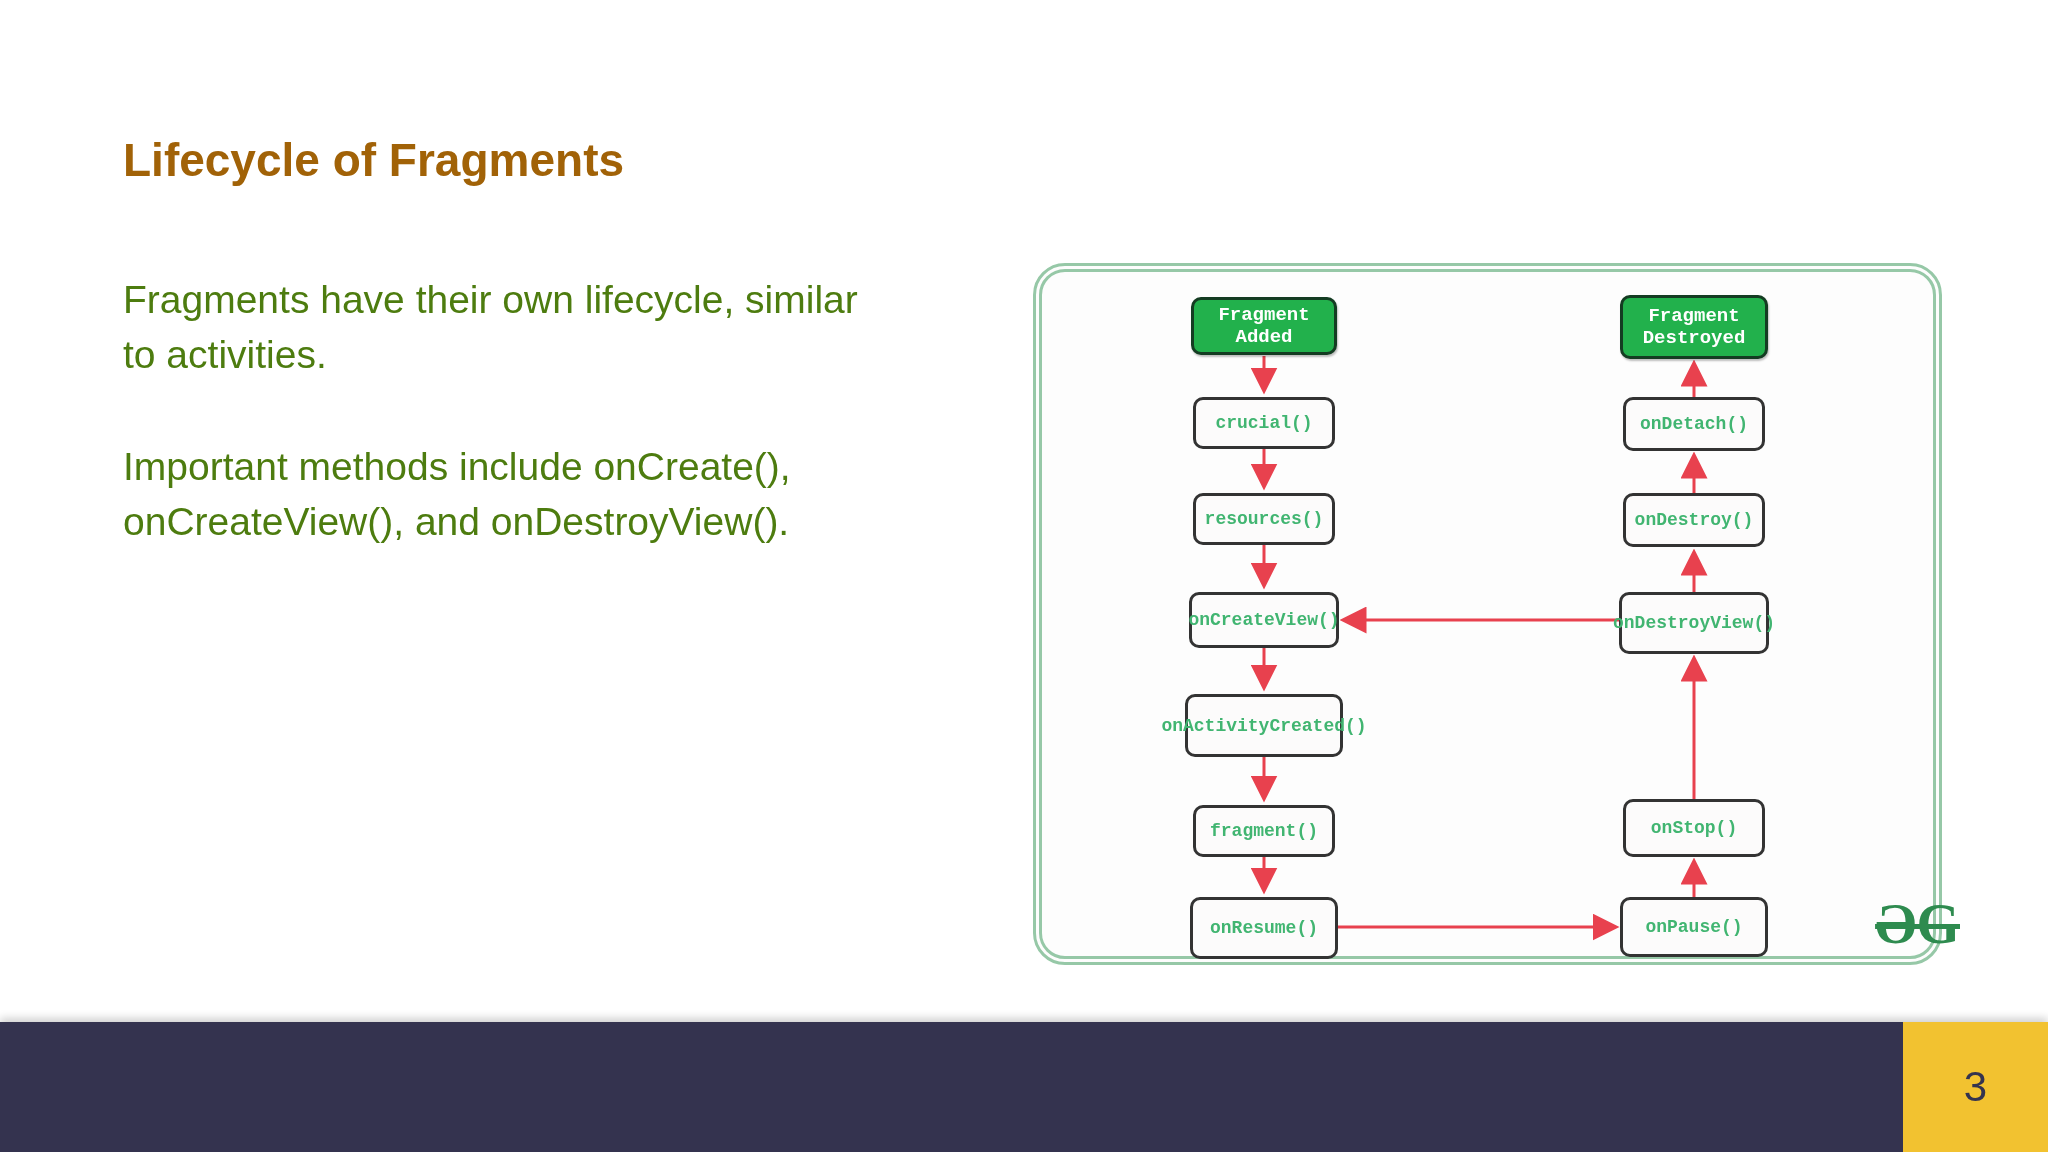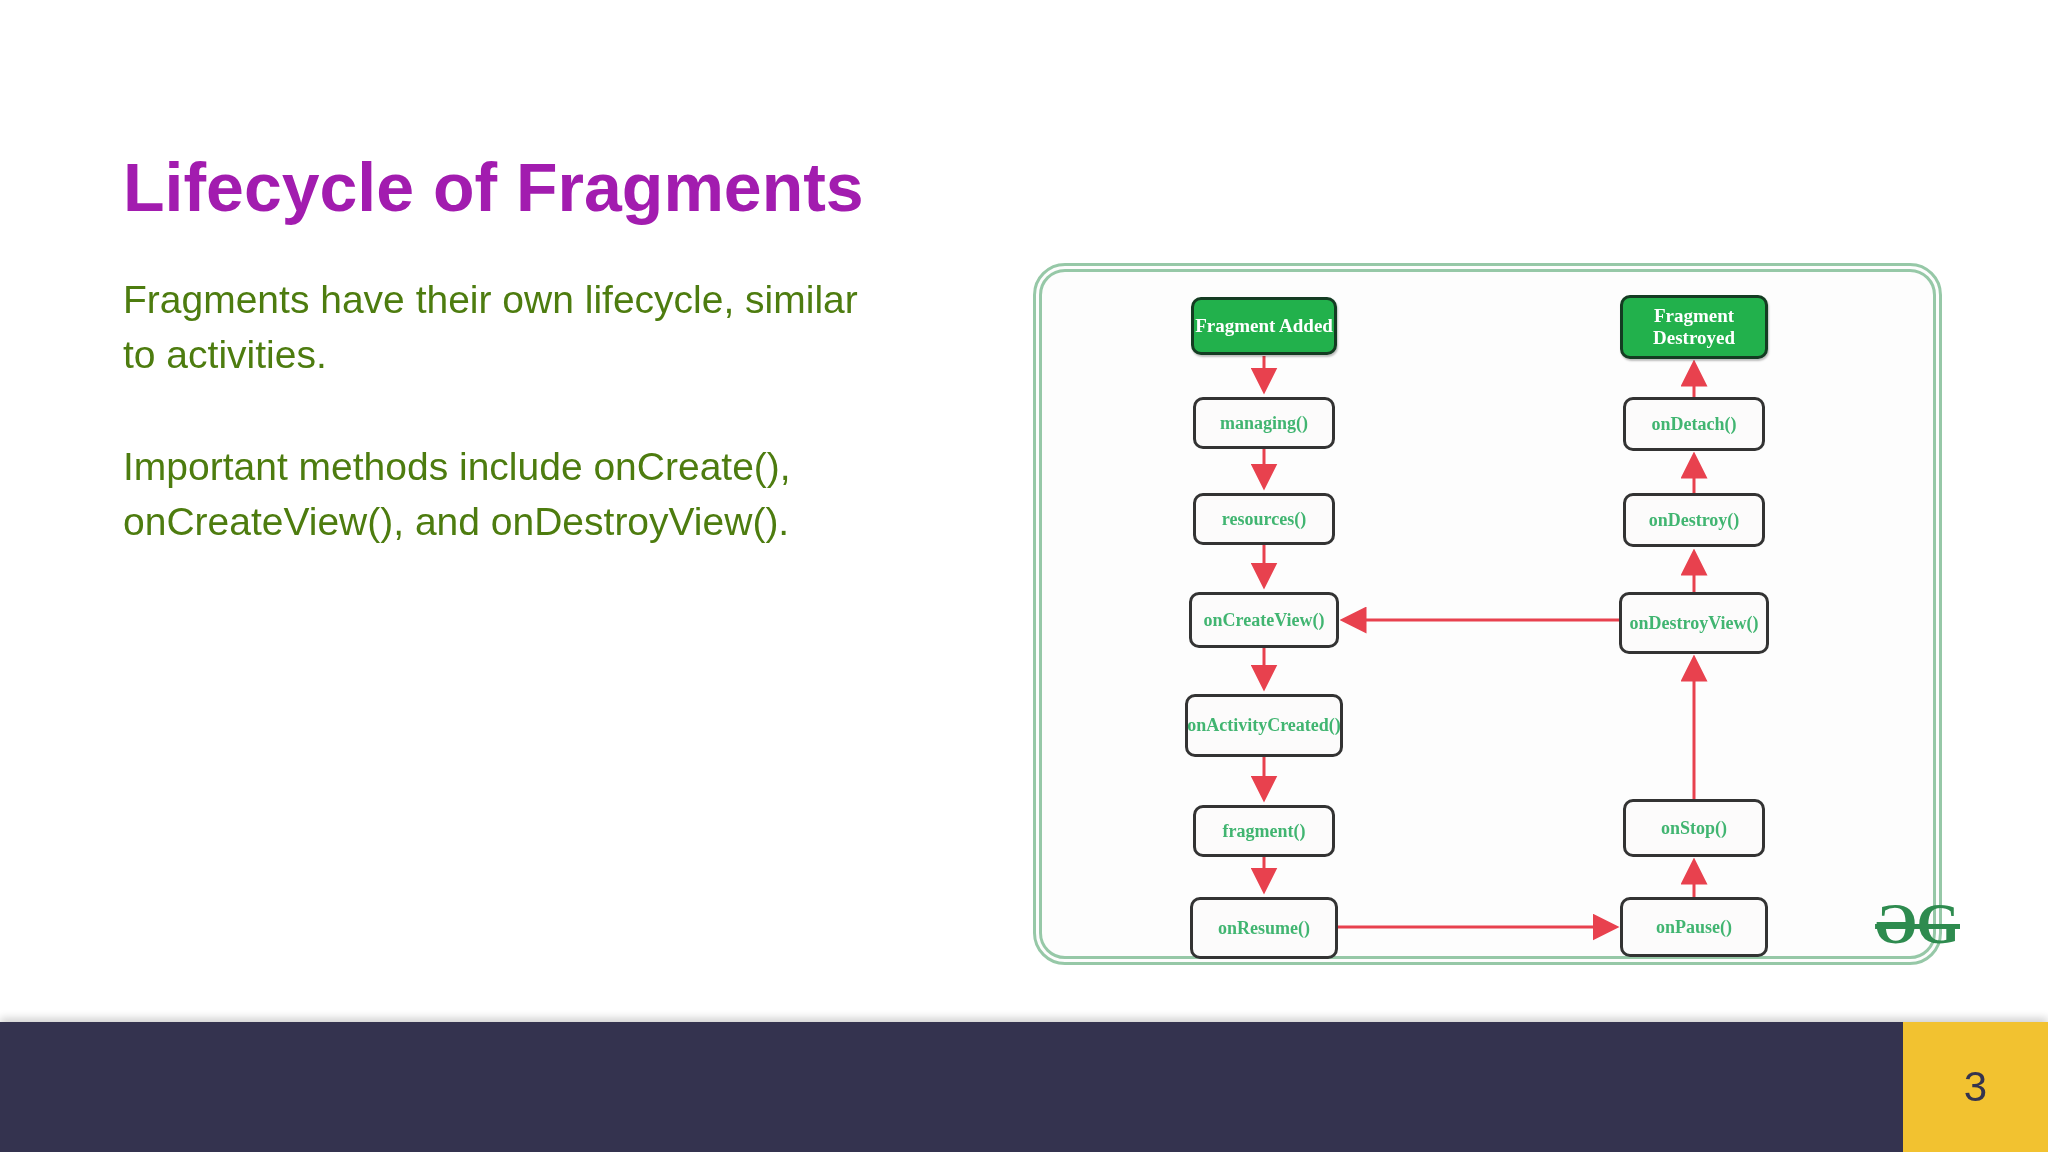--- a/index.html
+++ b/index.html
@@ -3,38 +3,38 @@
 <meta charset="utf-8">
 <style>
   html,body{margin:0;padding:0;}
   body{
     width:2048px;height:1152px;position:relative;background:#ffffff;
     font-family:"Liberation Sans", sans-serif;overflow:hidden;
   }
   
   .slide-title{
     position:absolute;left:123px;top:102px;
-    font-size:68px;font-weight:bold;color:#a21caf;letter-spacing:0px;
+    font-size:46px;font-weight:bold;color:#a16207;letter-spacing:0px;
   }
   .body-text{
     position:absolute;left:123px;top:272px;width:900px;
     font-size:39px;line-height:55px;color:#4d7c0f;
   }
   .body-text p{margin:0 0 57px 0;white-space:pre-line;}
   
   .diagram-frame{
     position:absolute;left:1033px;top:263px;width:909px;height:702px;
     border:9px double #96c8a7;border-radius:32px;background:#fdfdfd;
     box-sizing:border-box;
   }
   .diagram-inner{position:absolute;inset:0;}
   .node{
     position:absolute;display:flex;align-items:center;justify-content:center;
     text-align:center;box-sizing:border-box;border-radius:10px;
-    font-family:Liberation Serif, serif;font-weight:bold;
+    font-family:Liberation Mono, monospace;font-weight:bold;
   }
   .node.state{
     background:#22b14c;border:3px solid #143c22;color:#ffffff;
     font-size:19px;line-height:22px;white-space:pre-line;
     box-shadow:1px 2px 2px rgba(0,0,0,0.25);
   }
   .node.method{
     background:#fcfbfb;border:3px solid #333333;color:#41b571;
     font-size:18px;
   }
@@ -90,21 +90,21 @@
         <line x1="652" y1="320" x2="652" y2="284" marker-end="url(#ah)"></line>
         <line x1="652" y1="527" x2="652" y2="390" marker-end="url(#ah)"></line>
         <line x1="652" y1="625" x2="652" y2="593" marker-end="url(#ah)"></line>
 
         <line x1="577" y1="348" x2="305" y2="348" marker-end="url(#ah)"></line>
         <line x1="296" y1="655" x2="570" y2="655" marker-end="url(#ah)"></line>
       </g>
     </svg>
 
     <div class="node state" style="left:149px;top:25px;width:146px;height:58px;">Fragment Added</div>
-    <div class="node method" style="left:151px;top:125px;width:142px;height:52px;">managing()</div>
+    <div class="node method" style="left:151px;top:125px;width:142px;height:52px;">crucial()</div>
     <div class="node method" style="left:151px;top:221px;width:142px;height:52px;">resources()</div>
     <div class="node method" style="left:147px;top:320px;width:150px;height:56px;">onCreateView()</div>
     <div class="node method" style="left:143px;top:422px;width:158px;height:63px;">onActivityCreated()</div>
     <div class="node method" style="left:151px;top:533px;width:142px;height:52px;">fragment()</div>
     <div class="node method" style="left:148px;top:625px;width:148px;height:62px;">onResume()</div>
 
     <div class="node state" style="left:578px;top:23px;width:148px;height:64px;">Fragment
 Destroyed</div>
     <div class="node method" style="left:581px;top:125px;width:142px;height:54px;">onDetach()</div>
     <div class="node method" style="left:581px;top:221px;width:142px;height:54px;">onDestroy()</div>

